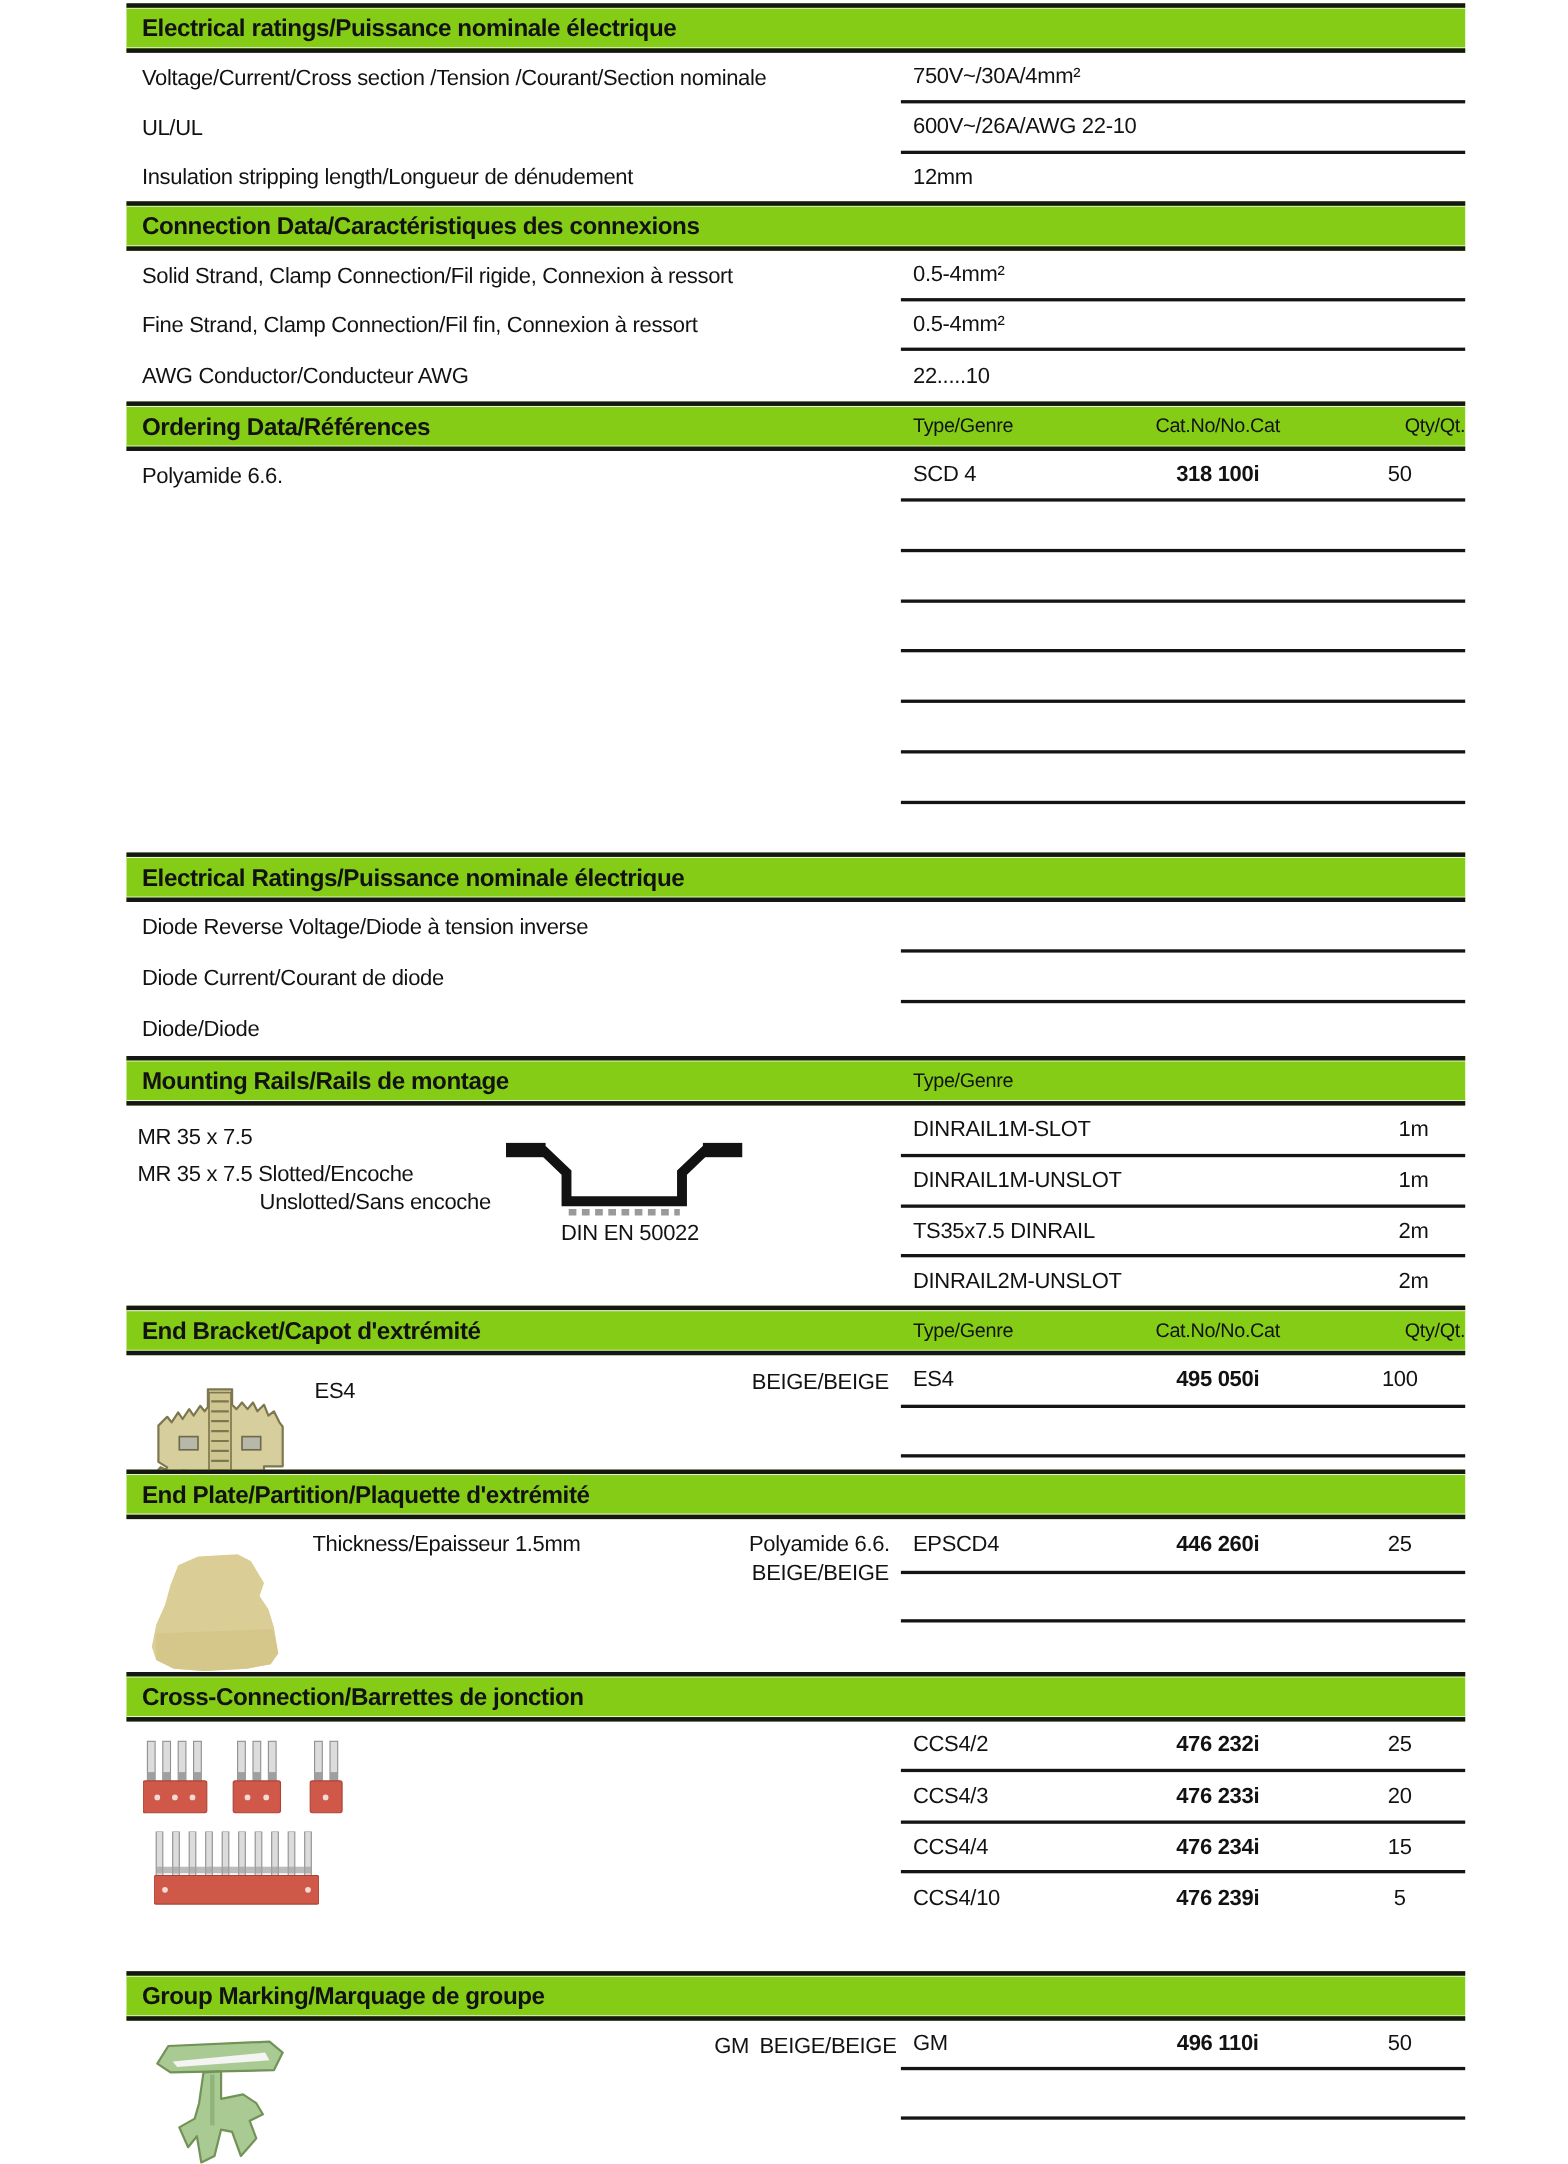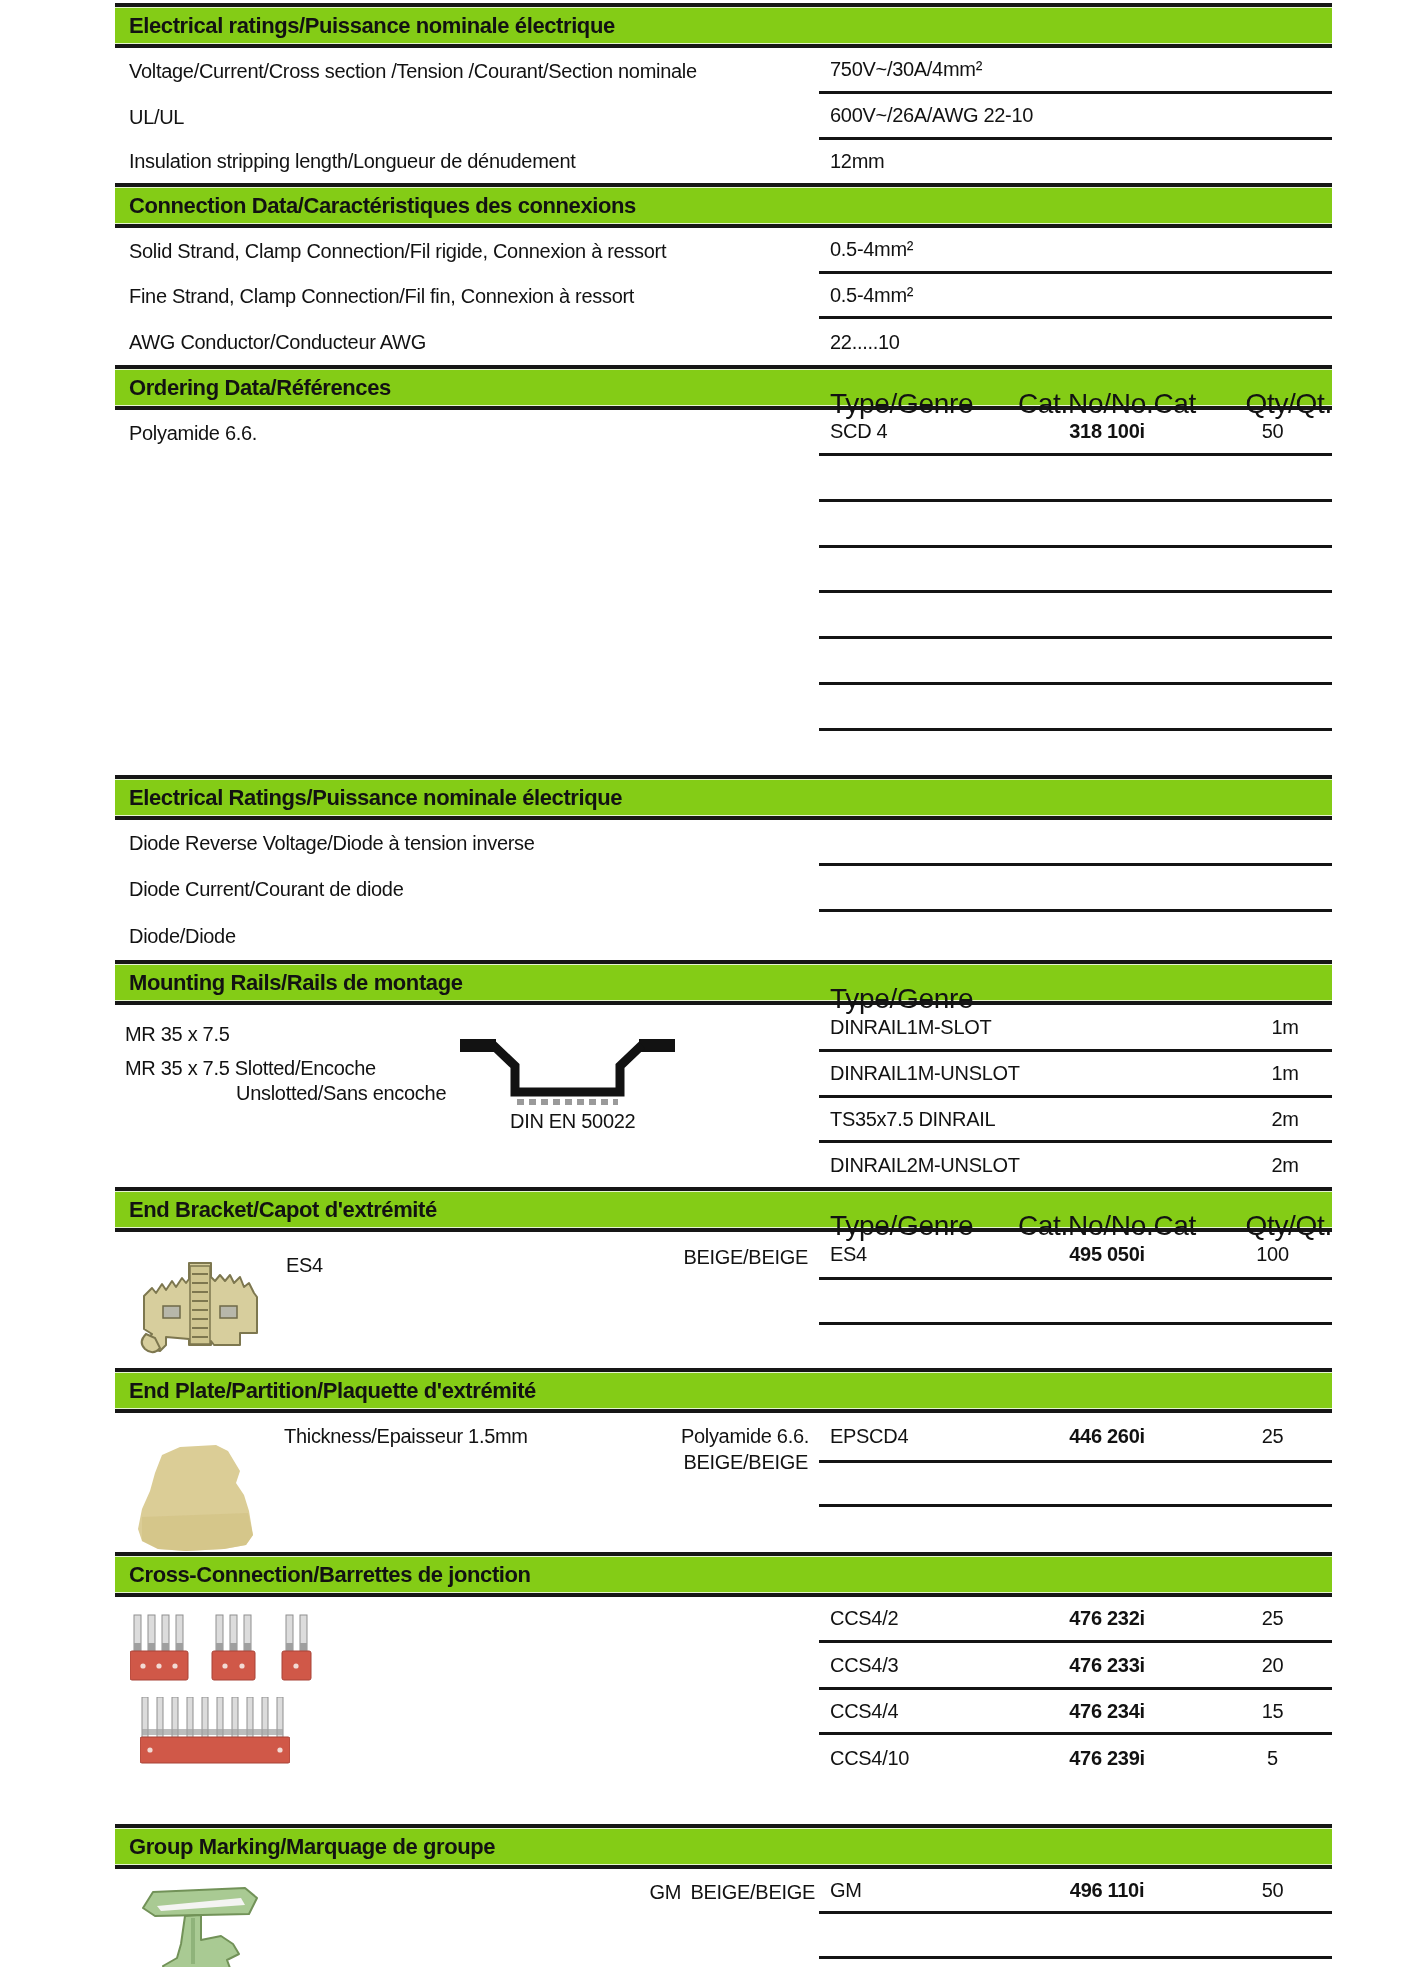--- a/index.html
+++ b/index.html
@@ -14,22 +14,22 @@
   .bar{
     position:relative;height:37px;background:#84cc16;
     border-top:4px solid #161616;border-bottom:4px solid #161616;
     box-shadow:inset 0 1px 0 rgba(255,255,255,.8), inset 0 -1px 0 rgba(255,255,255,.8);
   }
   .bar .title{
     position:absolute;left:14px;top:0;line-height:37px;
     font-weight:bold;font-size:22px;letter-spacing:-0.4px;white-space:nowrap;
   }
   .bar .cols{
-    position:absolute;right:0;top:16px;width:513px;height:37px;
-    display:flex;align-items:center;font-size:28px;letter-spacing:-0.3px;
+    position:absolute;right:0;top:0;width:513px;height:37px;
+    display:flex;align-items:center;font-size:18px;letter-spacing:-0.3px;
   }
   .col-type{width:180px;padding-left:11px;box-sizing:border-box;}
   .col-cat{width:216px;text-align:center;}
   .col-qty{flex:1;text-align:right;padding-right:0;}
 
   
   .row{display:flex;align-items:stretch;}
   .row .lbl{
     flex:1;display:flex;align-items:center;padding-left:14px;
     font-size:20px;letter-spacing:-0.3px;white-space:nowrap;
@@ -198,21 +198,21 @@
   </div>
 
   <div class="bar">
     <div class="title">End Bracket/Capot d'extrémité</div>
     <div class="cols">
       <span class="col-type">Type/Genre</span>
       <span class="col-cat">Cat.No/No.Cat</span>
       <span class="col-qty">Qty/Qt.</span>
     </div>
   </div>
-  <div class="relbody" style="height:136px">
+  <div class="relbody" style="height:104px">
     <svg class="abs" style="left:15px;top:14px" width="140" height="110" viewBox="0 0 140 110">
       <path d="M14,50 L22,42 L26,47 L32,38 L36,44 L42,35 L46,41 L52,32 L56,37 L59,33 L59,17 L81,17 L81,31 L85,35 L90,29 L95,35 L100,29 L104,37 L110,31 L114,41 L119,37 L124,47 L127,51 L127,87 L110,87 L110,99 L84,99 L81,95 L81,99 L59,99 L59,93 L36,91 L36,99 L30,105 L20,103 L16,95 L22,88 L14,83 Z" fill="#d7ce9d" stroke="#7d774f" stroke-width="2" stroke-linejoin="round"></path>
       <rect x="60" y="20" width="20" height="78" fill="#cfc691" stroke="#7d774f" stroke-width="1.5"></rect>
       <path d="M62,28 h16 M62,37 h16 M62,46 h16 M62,55 h16 M62,64 h16 M62,73 h16 M62,82 h16 M62,91 h16" stroke="#7d774f" stroke-width="2"></path>
       <rect x="33" y="60" width="17" height="12" fill="#b7b7aa" stroke="#6f6a48" stroke-width="1.5"></rect>
       <rect x="90" y="60" width="17" height="12" fill="#b7b7aa" stroke="#6f6a48" stroke-width="1.5"></rect>
       <path d="M16,88 q-8,8 -1,15 q8,7 15,-1 l-5,-10 Z" fill="#d7ce9d" stroke="#7d774f" stroke-width="2"></path>
     </svg>
     <div class="abs" style="left:171px;top:22px">ES4</div>
     <div class="abs" style="right:524px;top:14px">BEIGE/BEIGE</div>

